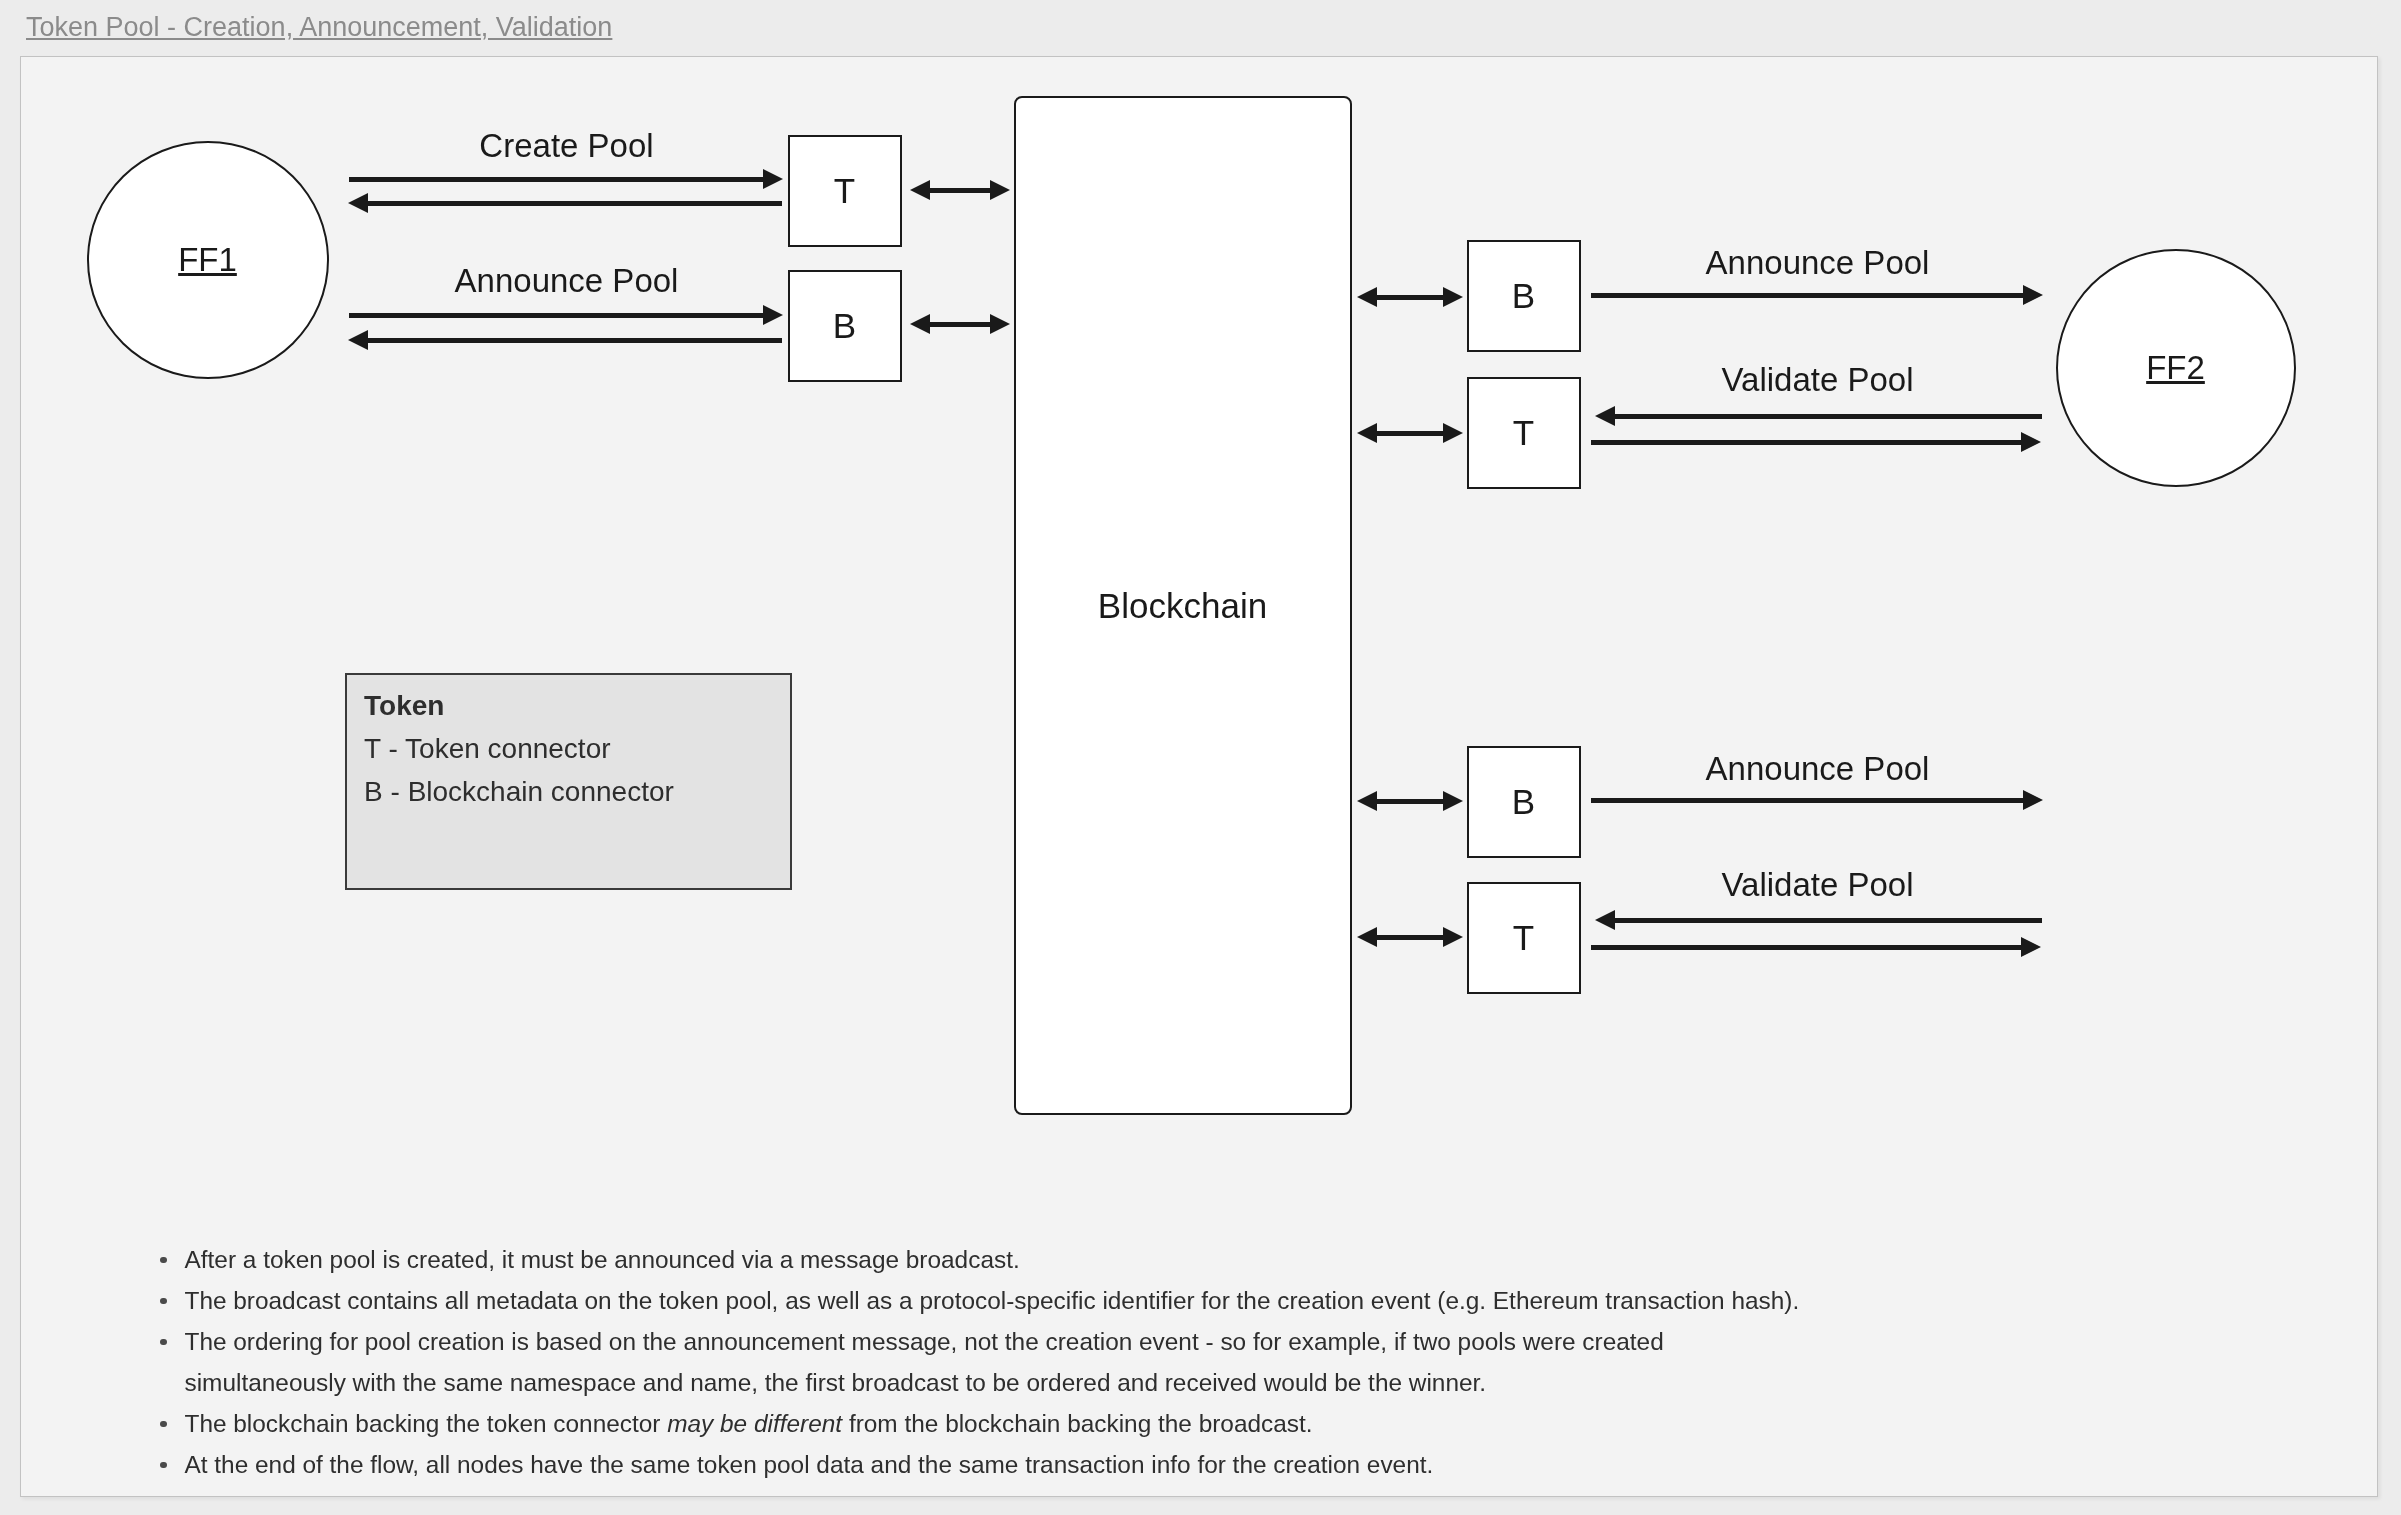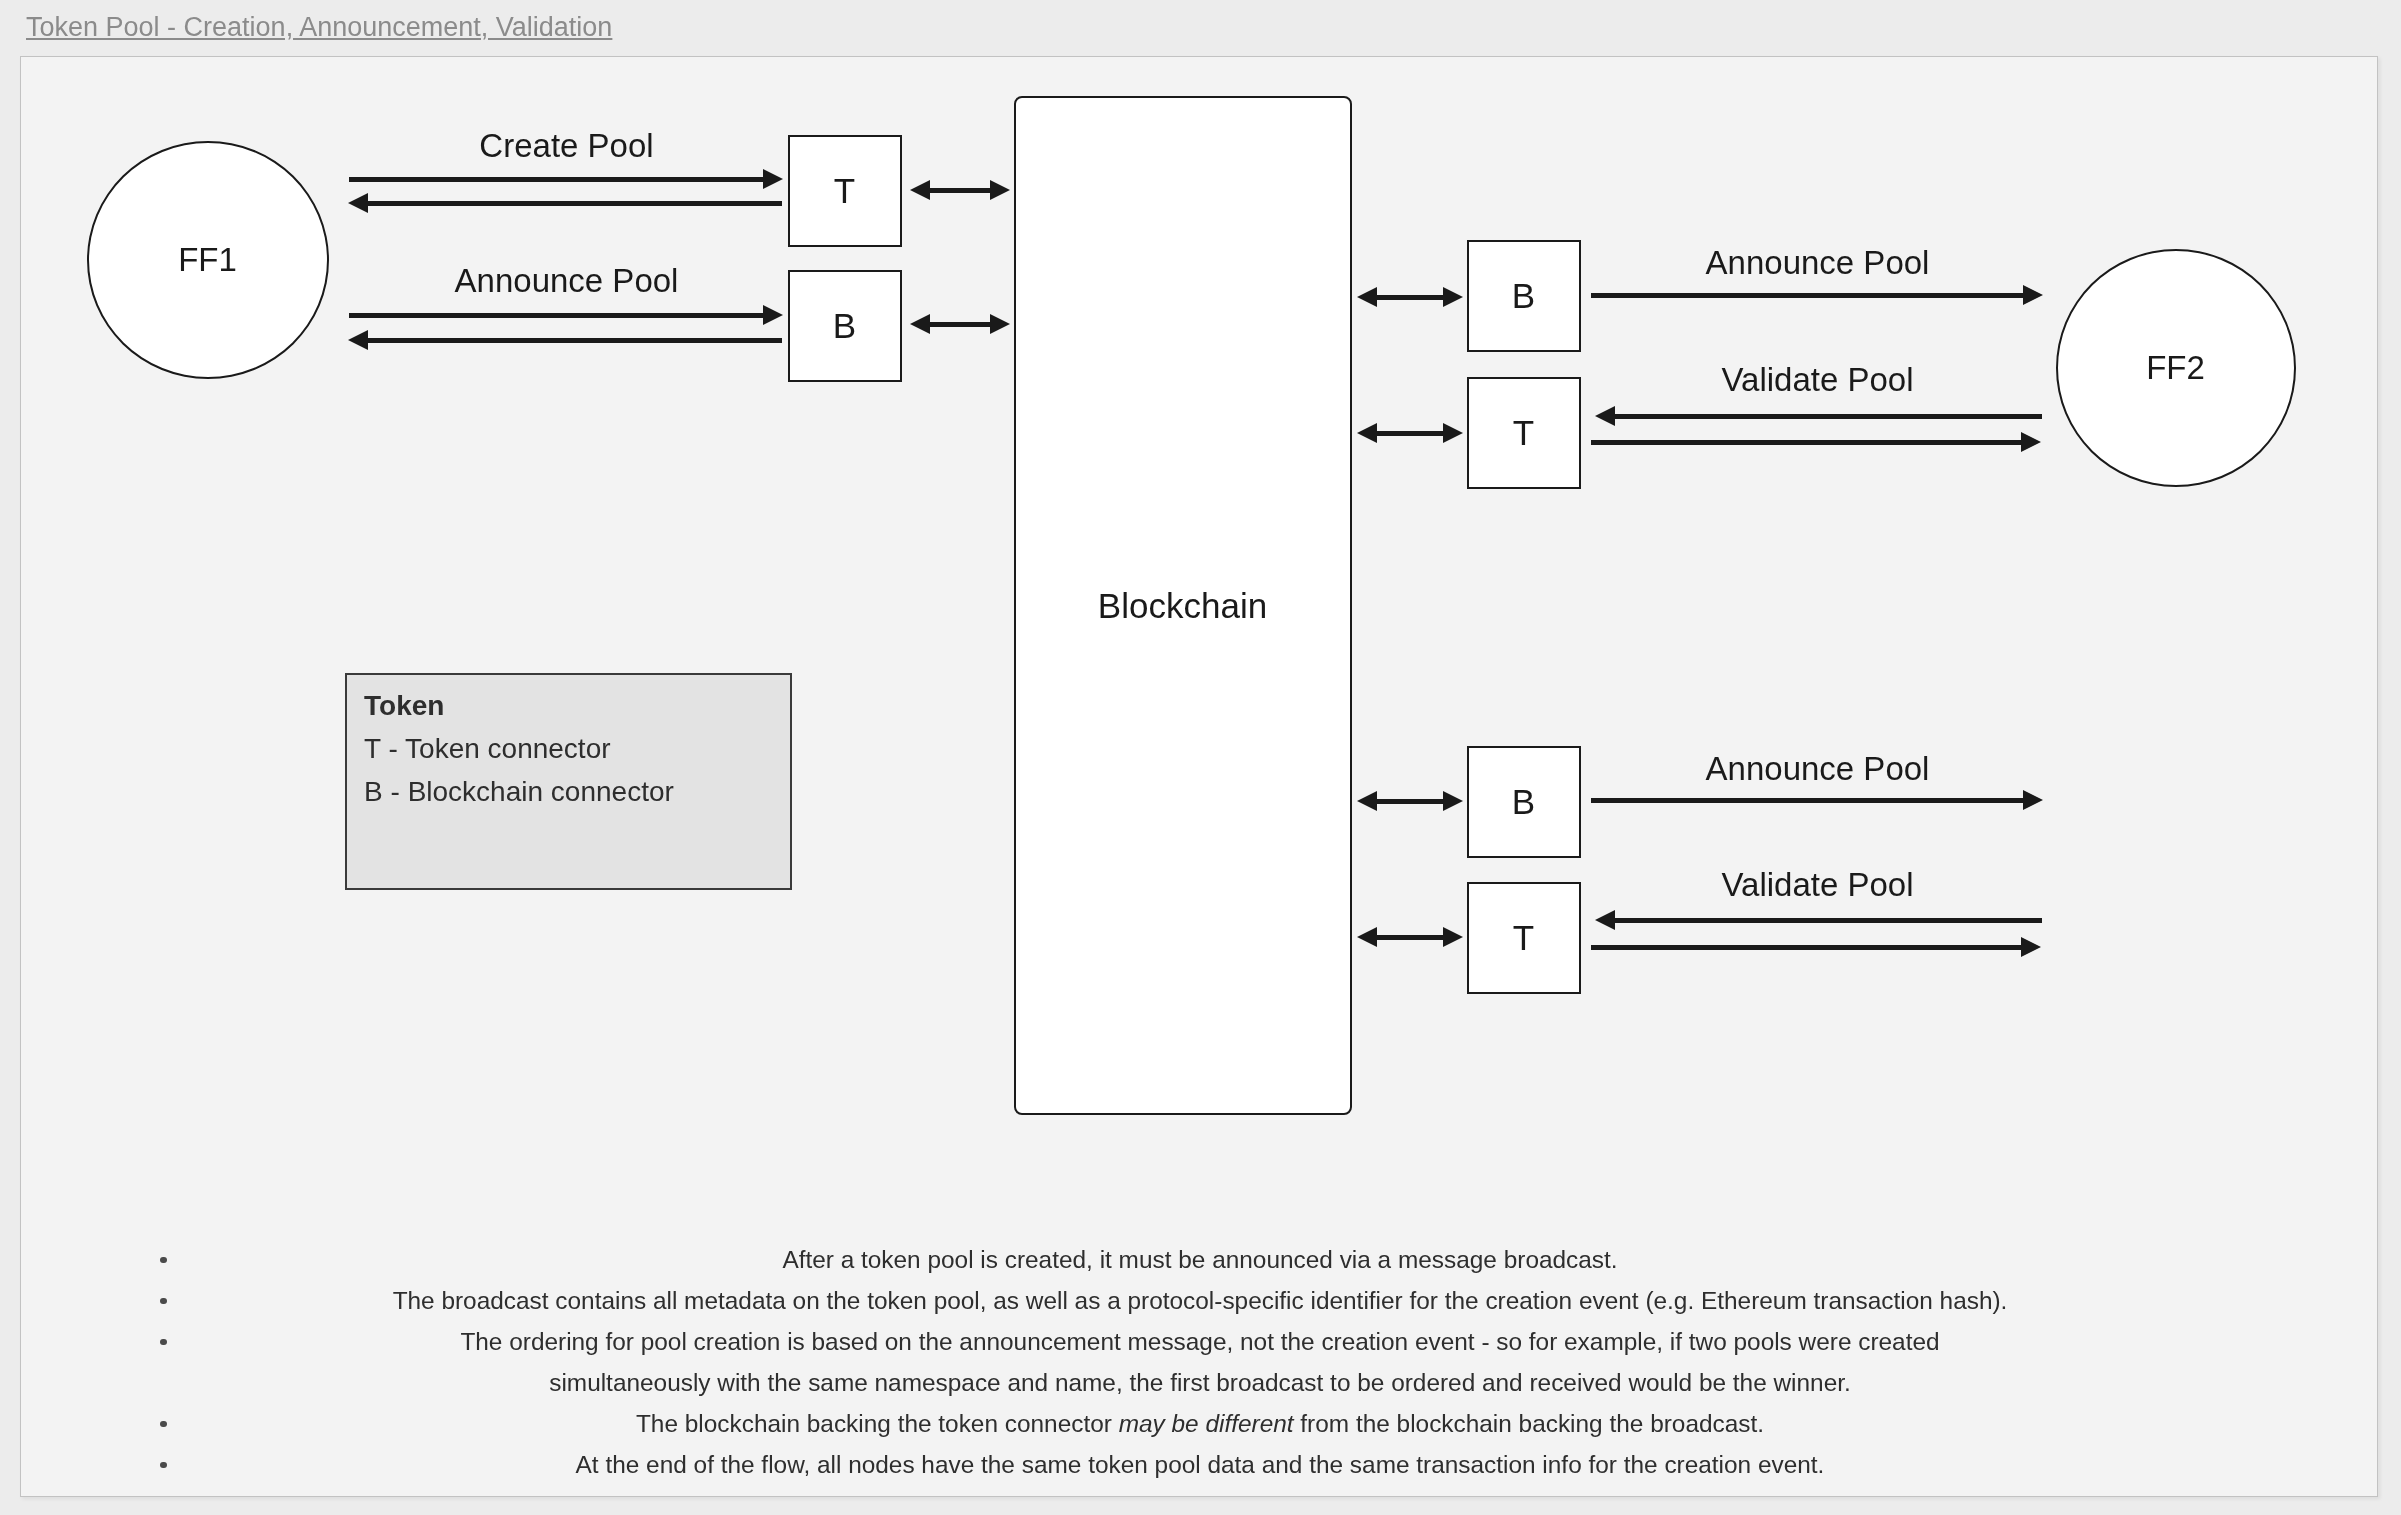--- a/index.html
+++ b/index.html
@@ -7,21 +7,21 @@
   .screen { position:relative; width:2401px; height:1516px; background:var(--page-bg,#ececec); overflow:hidden; }
 
   .page-title { position:absolute; left:26px; top:11.7px; font-size:27px; color:var(--title-text,#8b8b8b); white-space:nowrap;text-decoration:underline; }
 
   .card { position:absolute; left:19.5px; top:56px; width:2358px; height:1441px; box-sizing:border-box;
           background:var(--card-bg,#f3f3f3); border:1px solid var(--card-border,#c2c2c2);
           box-shadow:2px 2px 3.9px rgba(0,0,0,0.07); }
 
   .node { position:absolute; box-sizing:border-box; background:#ffffff; border:2.9px solid var(--stroke,#1a1a1a);
           display:flex; align-items:center; justify-content:center; color:var(--stroke,#1a1a1a); }
-  .circle { border-radius:50%; border-width:2px; font-size:33px; }
+  .circle { border-radius:50%; border-width:2px; font-size:33px;text-decoration:underline; }
   .box { font-size:35px; }
   .lane { border-radius:8px; border-width:2px; font-size:35px; }
 
   .flow-label { position:absolute; transform:translate(-50%,-50%); font-size:33px; color:var(--stroke,#1a1a1a);
                 white-space:nowrap; }
 
   .arr { position:absolute; height:4.9px; background:var(--stroke,#1a1a1a); }
   .arr.hr::after { content:""; position:absolute; left:100%; top:50%; transform:translateY(-50%);
                    width:0; height:0; border-top:10.7px solid transparent; border-bottom:10.7px solid transparent;
                    border-left:20.5px solid var(--stroke,#1a1a1a); }
@@ -30,21 +30,21 @@
                     border-right:20.5px solid var(--stroke,#1a1a1a); }
 
   .legend { position:absolute; left:324px; top:616px; width:447px; height:217px; box-sizing:border-box;
             background:var(--legend-bg,#e3e3e3); border:2px solid #3a3a3a; padding:8.8px 9.8px 0 17.6px;
             font-size:28px; line-height:43px; color:var(--body-text,#2b2b2b); }
   .legend-title { font-weight:bold; }
   .legend-line { white-space:nowrap; }
 
   .notes { position:absolute; left:137px; top:1182px; width:2058px; }
   .notes ul { list-style:none; margin:0; padding:0; }
-  .notes li { position:relative; padding-left:27px; font-size:24.4px; line-height:41px; color:var(--body-text,#2e2e2e);text-align:center; }
+  .notes li { position:relative; padding-left:27px; font-size:24.4px; line-height:41px; color:var(--body-text,#2e2e2e); }
   .notes li::before { content:""; position:absolute; left:2.9px; top:17.6px; width:6.8px; height:6.8px;
                       border-radius:50%; background:#4a4a4a; }
   .notes em { font-style:italic; }
 </style>
 </head>
 <body>
 
 <div class="screen">
 
   <div class="page-title">Token Pool - Creation, Announcement, Validation</div>

